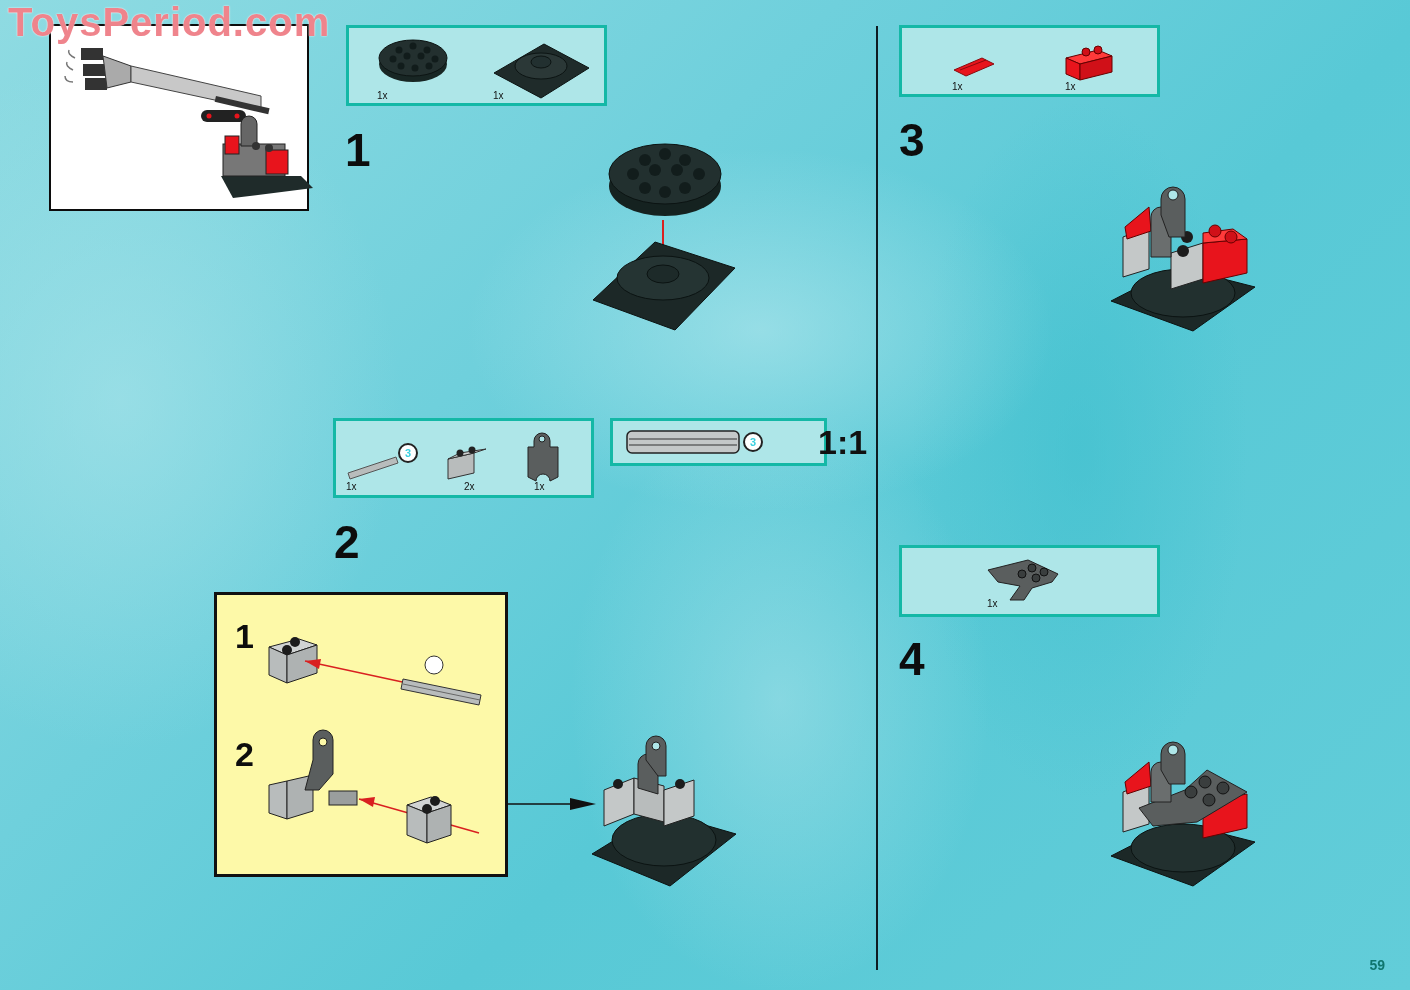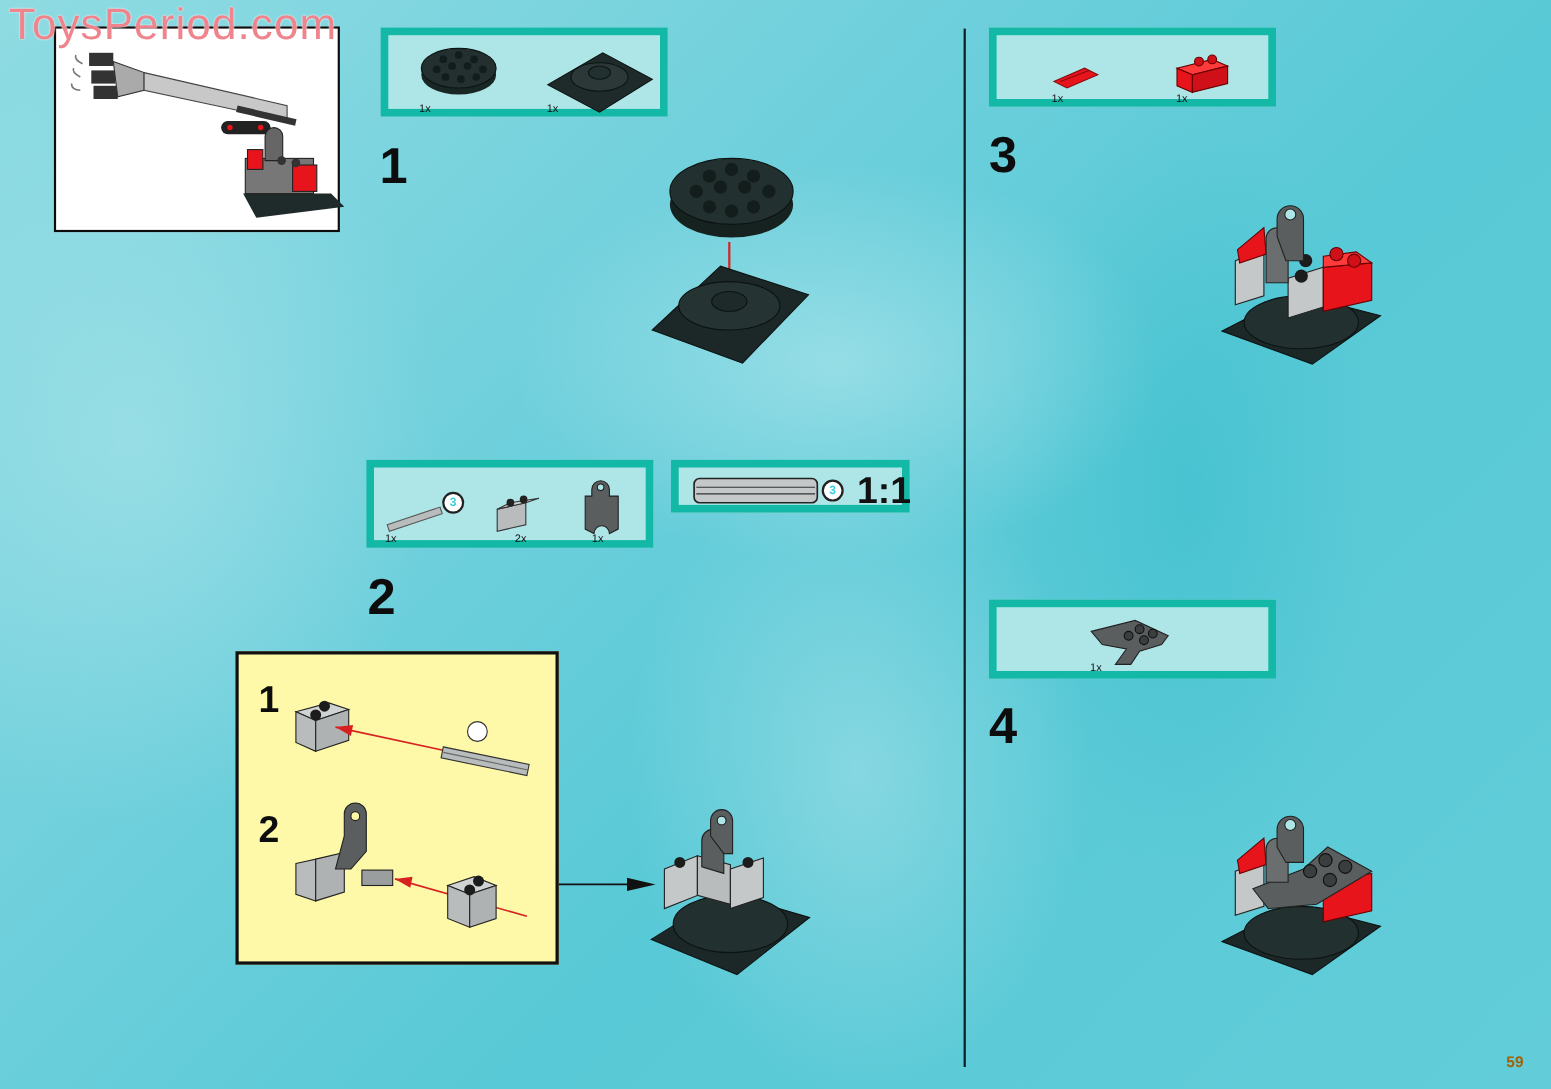--- a/index.html
+++ b/index.html
@@ -9,47 +9,47 @@
     font-family:"Liberation Sans", sans-serif;
     background:
       radial-gradient(ellipse 420px 260px at 760px 330px, rgba(190,235,240,0.55), transparent 70%),
       radial-gradient(ellipse 300px 420px at 780px 700px, rgba(180,230,236,0.5), transparent 70%),
       radial-gradient(ellipse 240px 500px at 1080px 450px, rgba(60,190,205,0.55), transparent 70%),
       radial-gradient(ellipse 400px 500px at 120px 400px, rgba(170,228,234,0.6), transparent 70%),
       linear-gradient(135deg, #8fdbe2 0%, #6fd0dc 35%, #58c9d6 60%, #62cdd9 100%);
   }
   .abs { position:absolute; }
   .watermark {
-    left:8px; top:0px; font-size:40px; font-weight:normal; letter-spacing:1px;
+    left:8px; top:0px; font-size:40px; font-weight:bold; letter-spacing:1px;
     color:rgba(236,110,120,0.85);
     text-shadow:0 0 2px rgba(255,255,255,0.7), 0 0 1px rgba(255,255,255,0.9);
     white-space:nowrap; z-index:5;
   }
   .preview {
     left:49px; top:24px; width:260px; height:187px;
     background:#fff; border:2px solid #0c0c0c;
   }
   .partsbox {
-    border:7px solid #14b8a6; background:#aee6e8;
+    border:3px solid #14b8a6; background:#aee6e8;
   }
   .qty { position:absolute; font-size:10px; color:#111; }
   .stepnum { font-size:46px; font-weight:bold; color:#0d0d0d; line-height:1; }
   .substep { font-size:34px; font-weight:bold; color:#0d0d0d; line-height:1; }
   .divider { left:876px; top:26px; width:2px; height:944px; background:#0e1c22; }
   .subbox {
     left:214px; top:592px; width:294px; height:285px;
     background:#fdf9a8; border:3px solid #111;
   }
-  .pagenum { right:25px; top:957px; font-size:14px; font-weight:bold; color:#a16207; }
+  .pagenum { right:25px; top:957px; font-size:14px; font-weight:bold; color:#0f766e; }
   .callout {
     display:inline-block; width:20px; height:20px; border-radius:50%;
     background:#fff; border:2px solid #222; color:#3ad0e0;
     font-size:11px; font-weight:bold; text-align:center; line-height:16px;
   }
-  .ratio { font-size:34px; font-weight:bold; color:#111; }
+  .ratio { font-size:34px; font-weight:bold; color:#111;margin-left:43px; }
   svg { position:absolute; overflow:visible; }
 </style>
 </head>
 <body>
 
 <div class="abs watermark">ToysPeriod.com</div>
 
 <div class="abs preview">
   <svg width="260" height="187">
 

